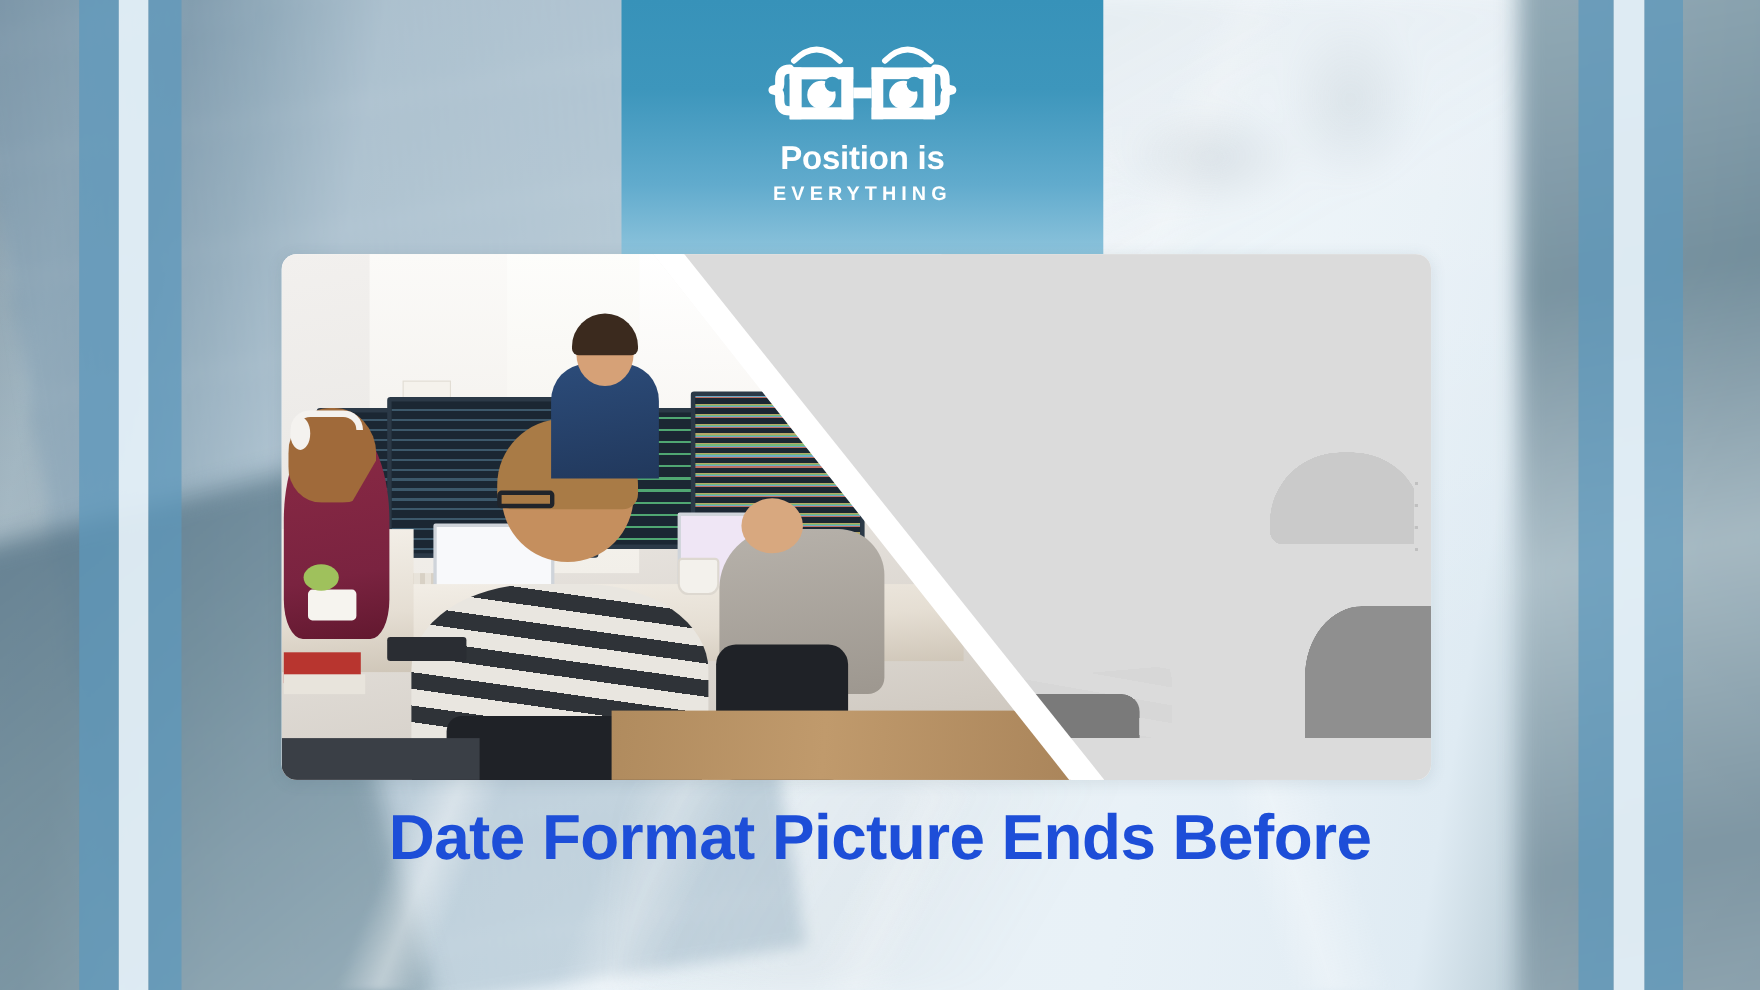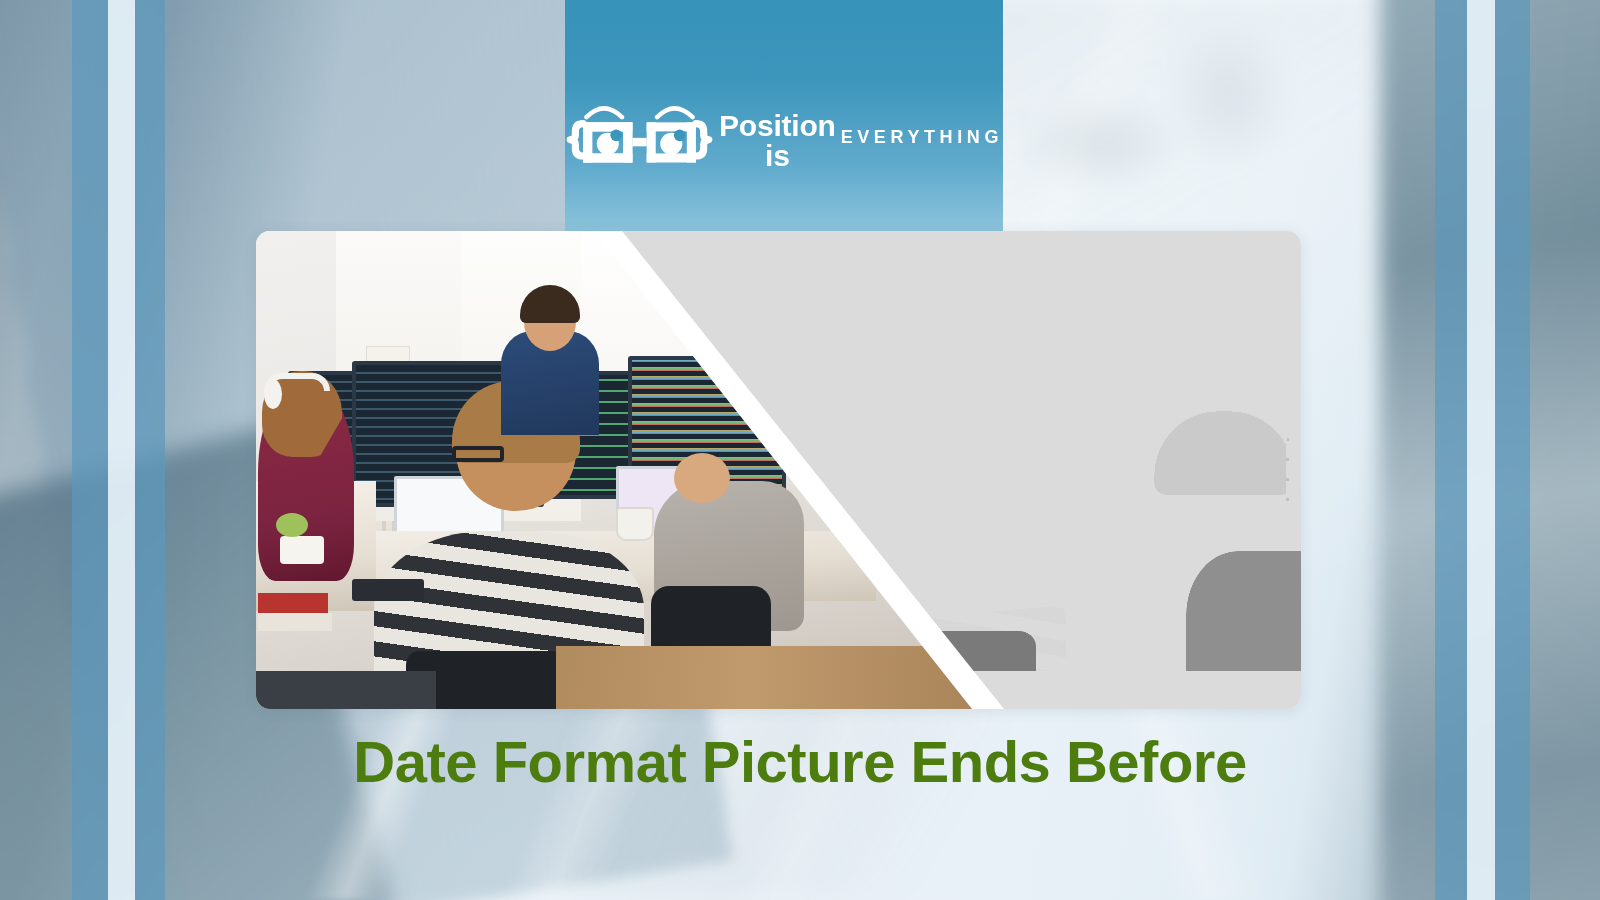--- a/index.html
+++ b/index.html
@@ -141,21 +141,21 @@
   .stripe.blue   { background: rgba(93,152,189,0.72); }
   .stripe.pale   { background: rgba(229,241,248,0.92); }
 
   
   .banner {
     position: absolute;
     left: 565px; top: 0;
     width: 438px; height: 233px;
     background: linear-gradient(180deg, #3792b9 0%, #3d96bc 35%, #61abcd 72%, #8ec4dc 100%);
     display: flex;
-    flex-direction: row;
+    flex-direction: column;
     align-items: center;
     justify-content: flex-start;
     padding-top: 34px;
     box-sizing: border-box;
   }
   .logo-mark { width: 176px; height: 82px; display: block; }
   .logo-word {
     color: #ffffff;
     font-weight: 700;
     font-size: 30px;
@@ -279,21 +279,21 @@
   }
 
   
   .title-wrap {
     position: absolute;
     left: 0; top: 733px;
     width: 1600px;
     text-align: center;
   }
   .title {
-    color: #4d7c0f;
+    color: #1d4ed8;
     font-family: "Liberation Sans", sans-serif;
     font-weight: 700;
     font-size: 58px;
     line-height: 1.0;
     letter-spacing: -0.5px;
     margin: 0;
     padding: 0 140px;
     box-sizing: border-box;
   }
 </style>

